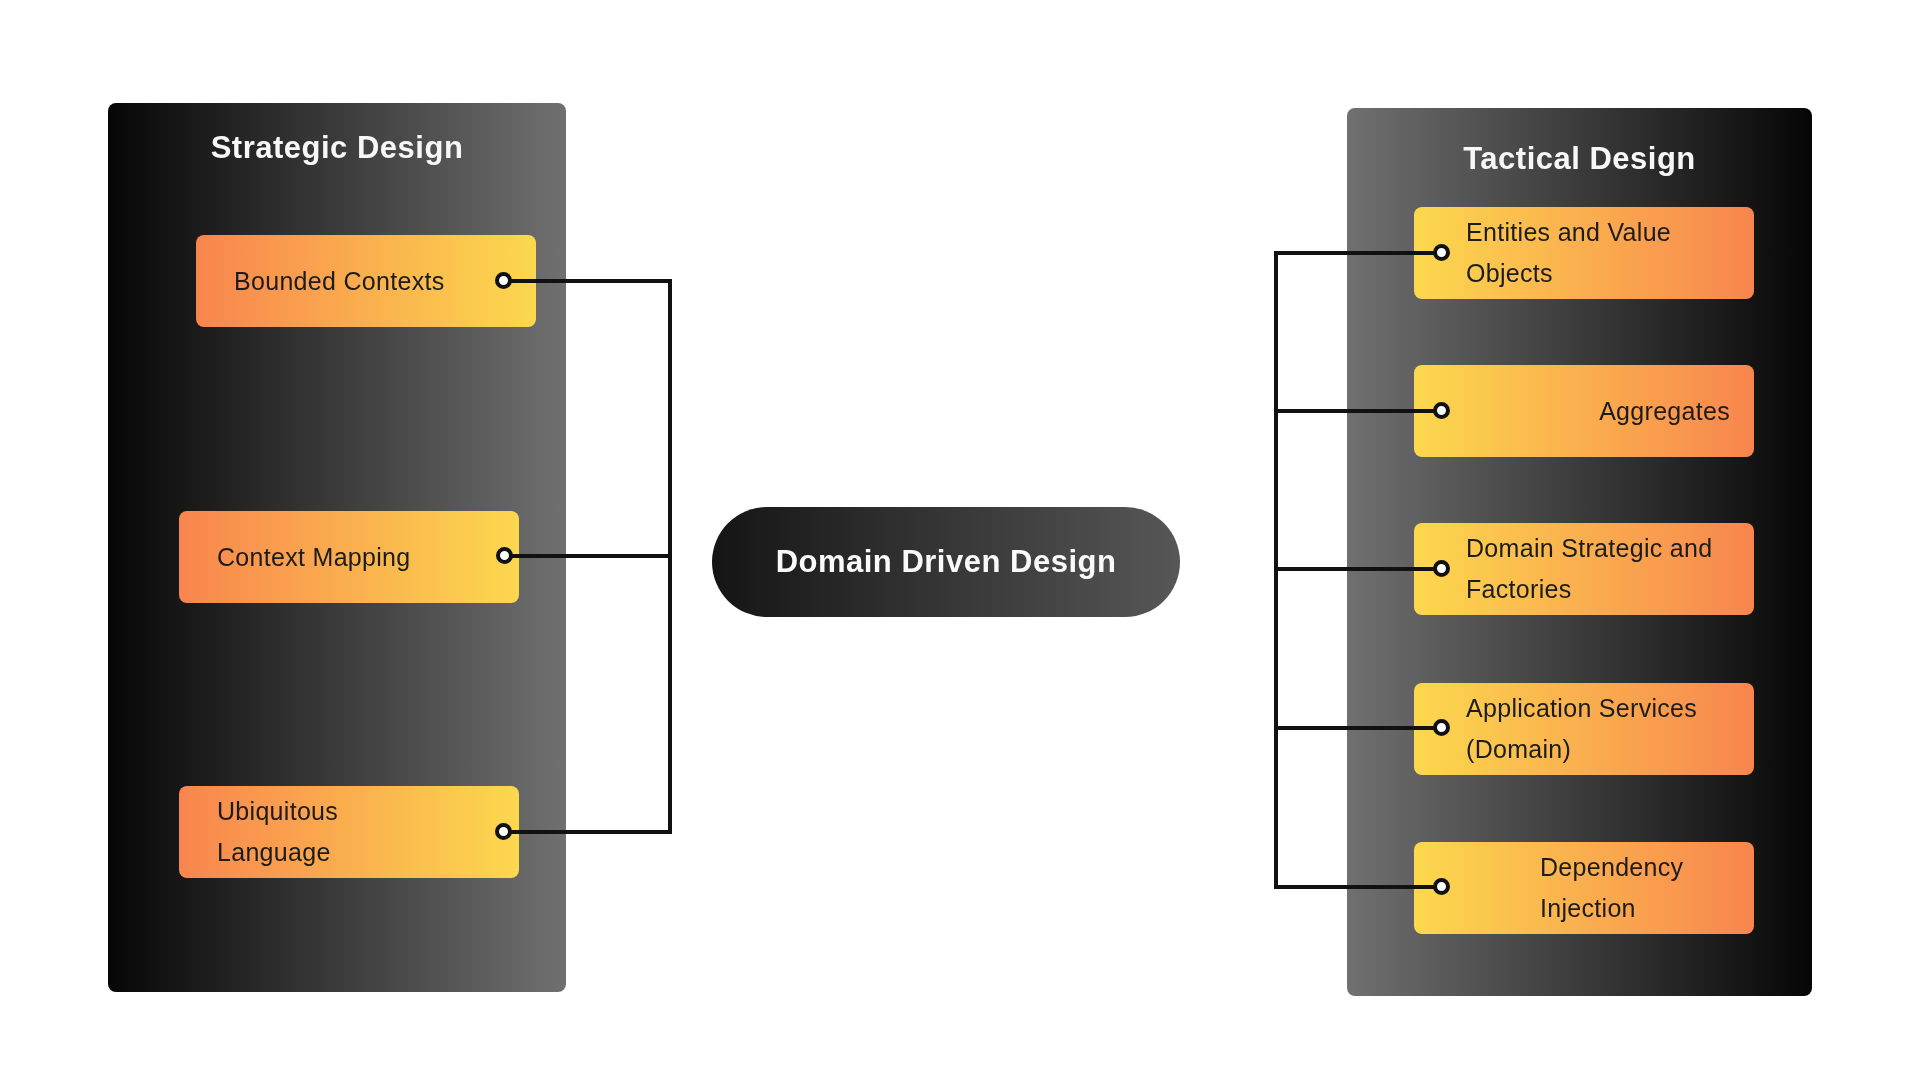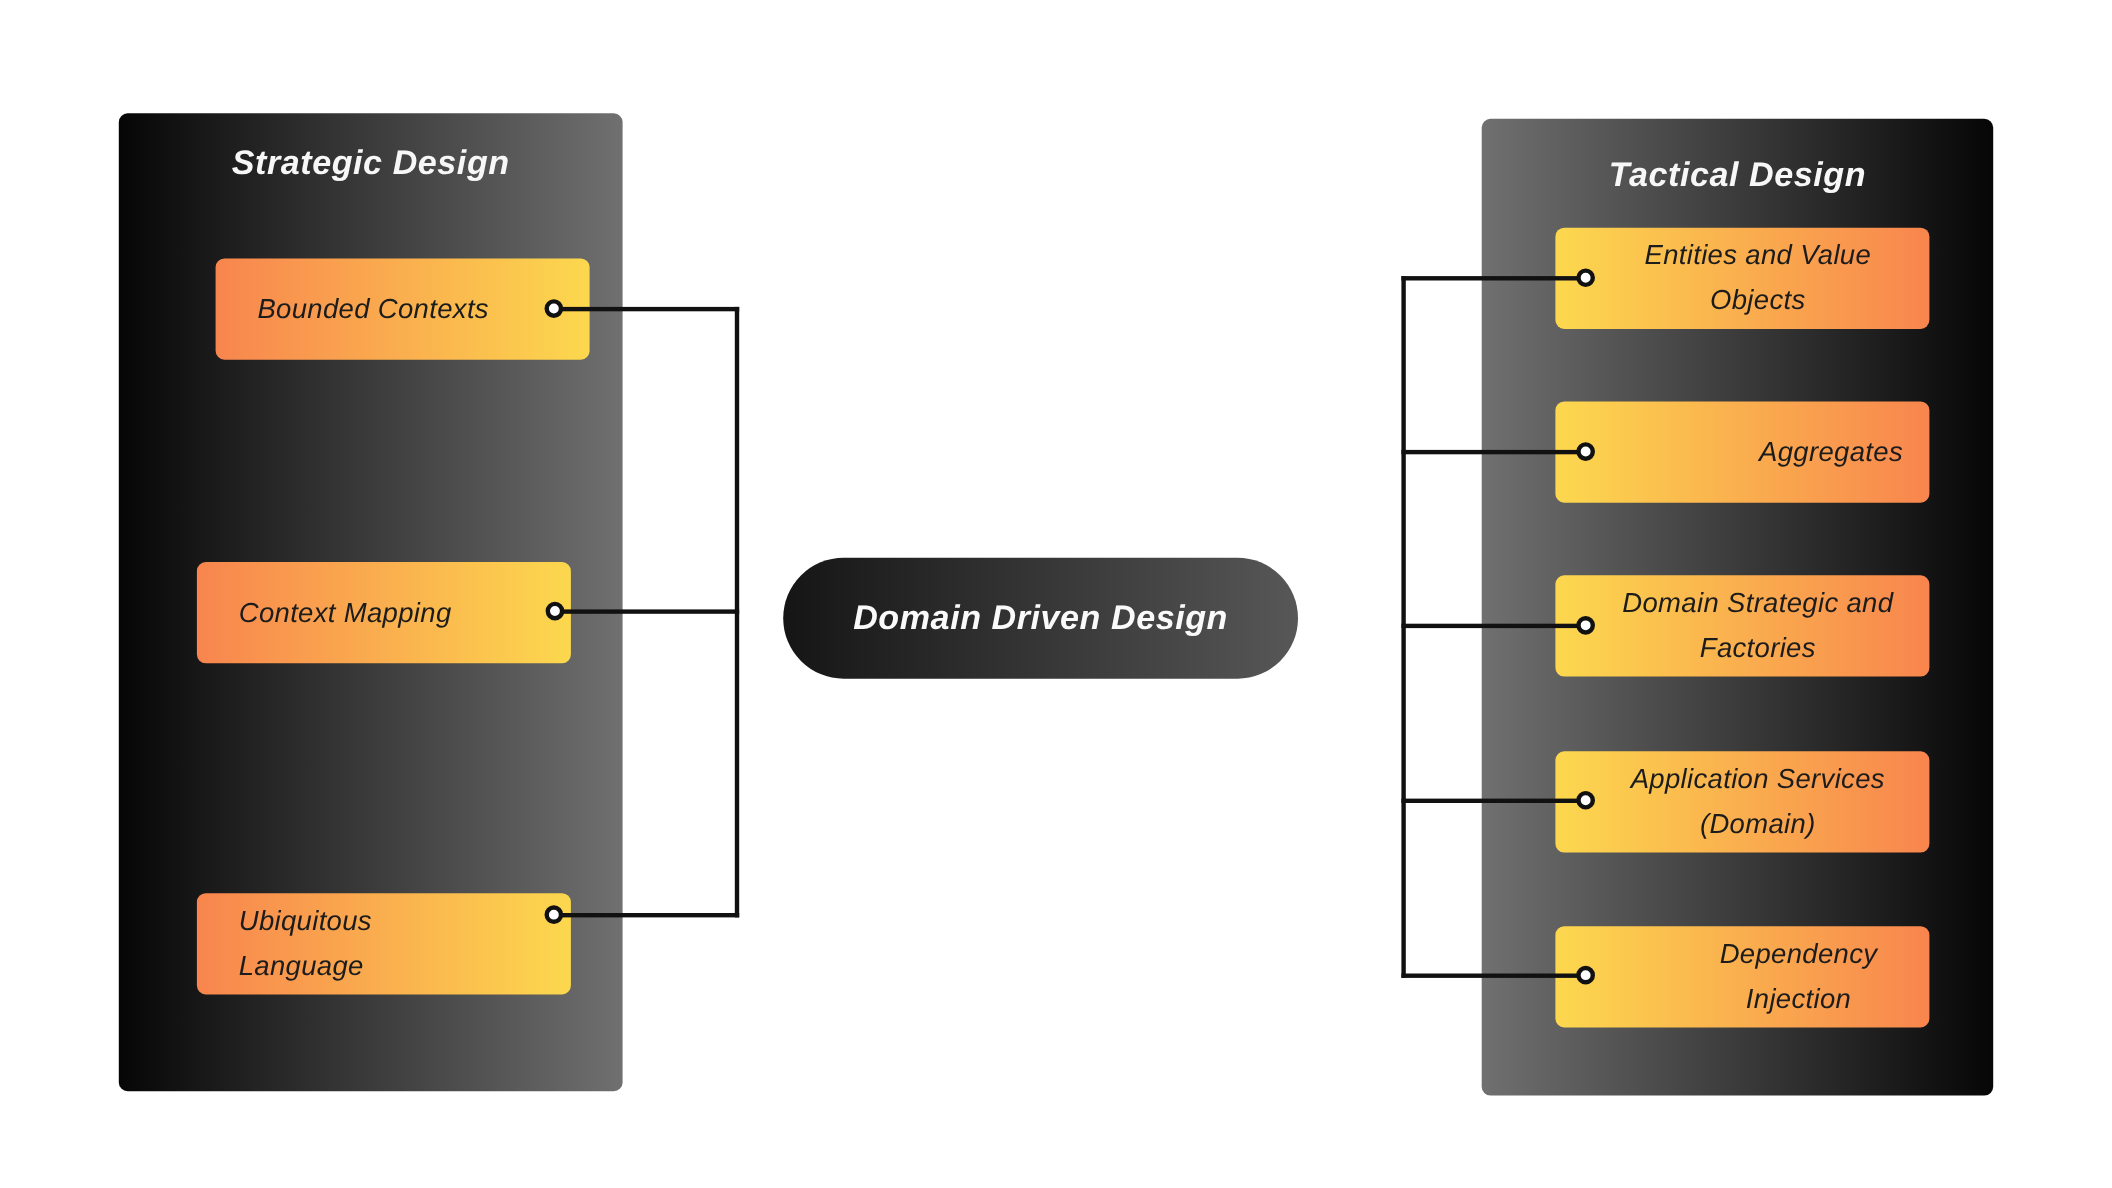--- a/index.html
+++ b/index.html
@@ -2,21 +2,21 @@
 <html><head>
 <meta charset="utf-8">
 <style>
   html, body { margin: 0; padding: 0; }
   body {
     width: 1920px; height: 1080px;
     background: #ffffff;
     font-family: "Liberation Sans", "DejaVu Sans", sans-serif;
     overflow: hidden;
   }
-  .canvas { position: relative; width: 1920px; height: 1080px; background: #ffffff; font-style: italic; }
+  .canvas { position: relative; width: 1920px; height: 1080px; background: #ffffff; }
 
   
   .panel { position: absolute; border-radius: 8px; }
   .panel-strategic {
     left: 108px; top: 103px; width: 458px; height: 889px;
     background: linear-gradient(90deg, #060606 0%, #707070 100%);
   }
   .panel-tactical {
     left: 1347px; top: 108px; width: 465px; height: 888px;
     background: linear-gradient(90deg, #707070 0%, #060606 100%);
@@ -35,32 +35,32 @@
     border-radius: 8px; box-sizing: border-box;
     display: flex; align-items: center;
   }
   .node-left {
     background: linear-gradient(90deg, #f8854e 0%, #fcd84e 100%);
     justify-content: flex-start; text-align: left;
     padding: 0 46px 0 38px;
   }
   .node-right {
     background: linear-gradient(90deg, #fcd84e 0%, #f8854e 100%);
-    justify-content: flex-end; text-align: center;
+    justify-content: flex-end; text-align: left;
     padding: 0 24px 0 52px;
   }
   .node-label {
     font-size: 25px; color: #1c1c1c;
     line-height: 41px; letter-spacing: 0.3px;
   }
   .two-line { max-width: 190px; }
 
   .panel-strategic .n1 { left: 54px; top: 132px; margin-left: 34px; }
   .panel-strategic .n2 { left: 71px; top: 408px; }
-  .panel-strategic .n3 { left: 71px; top: 709px; }
+  .panel-strategic .n3 { left: 71px; top: 683px; }
 
   .panel-tactical .n1 { left: 67px; top: 99px; }
   .panel-tactical .n2 { left: 67px; top: 257px; padding-left: 37px; }
   .panel-tactical .n3 { left: 67px; top: 415px; }
   .panel-tactical .n4 { left: 67px; top: 575px; }
   .panel-tactical .n5 { left: 67px; top: 734px; padding-left: 12px; }
 
   
   .center-pill {
     position: absolute; left: 712px; top: 507px; width: 468px; height: 110px;

